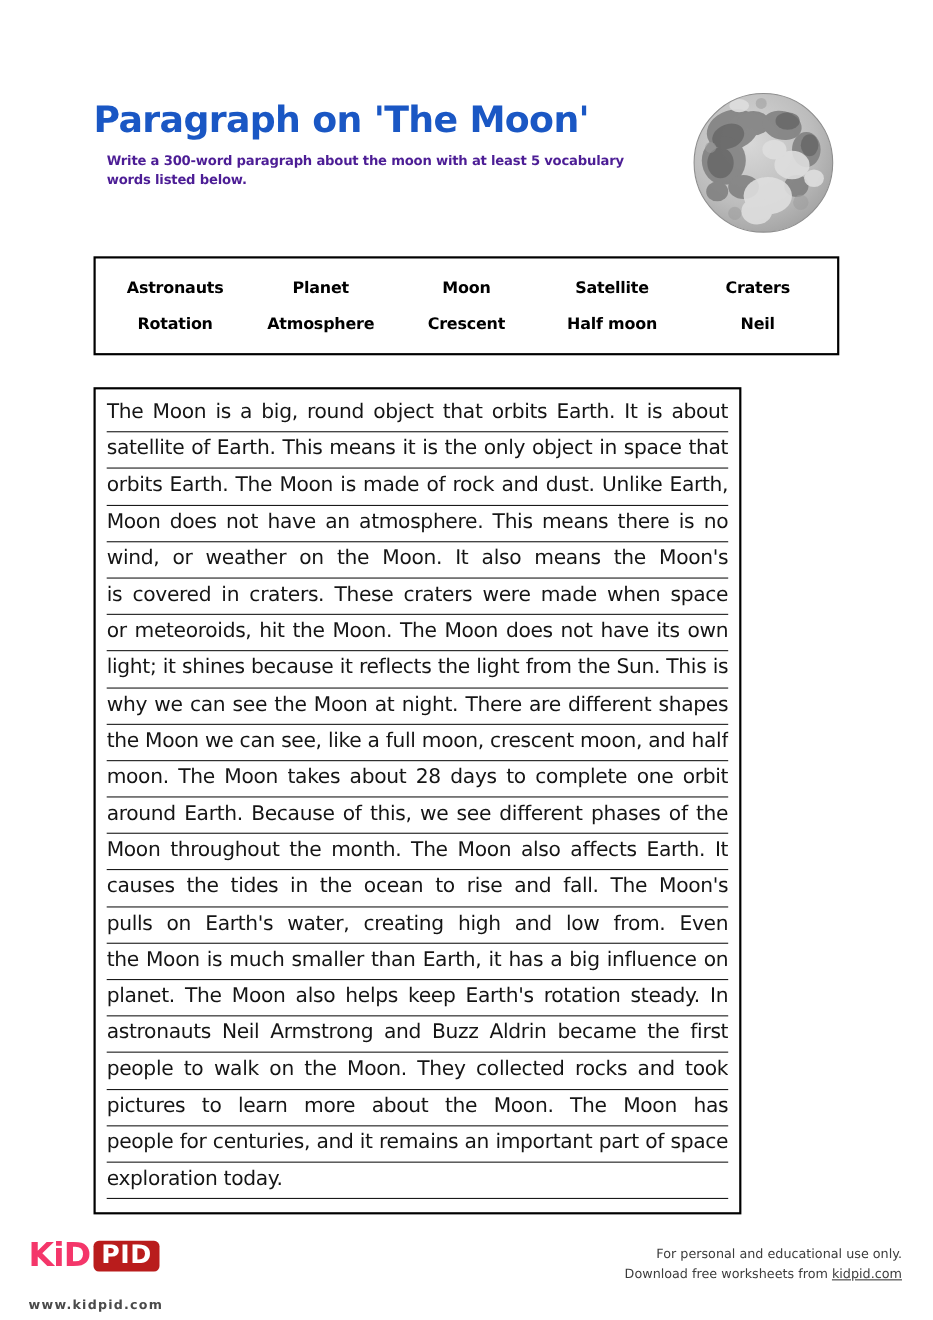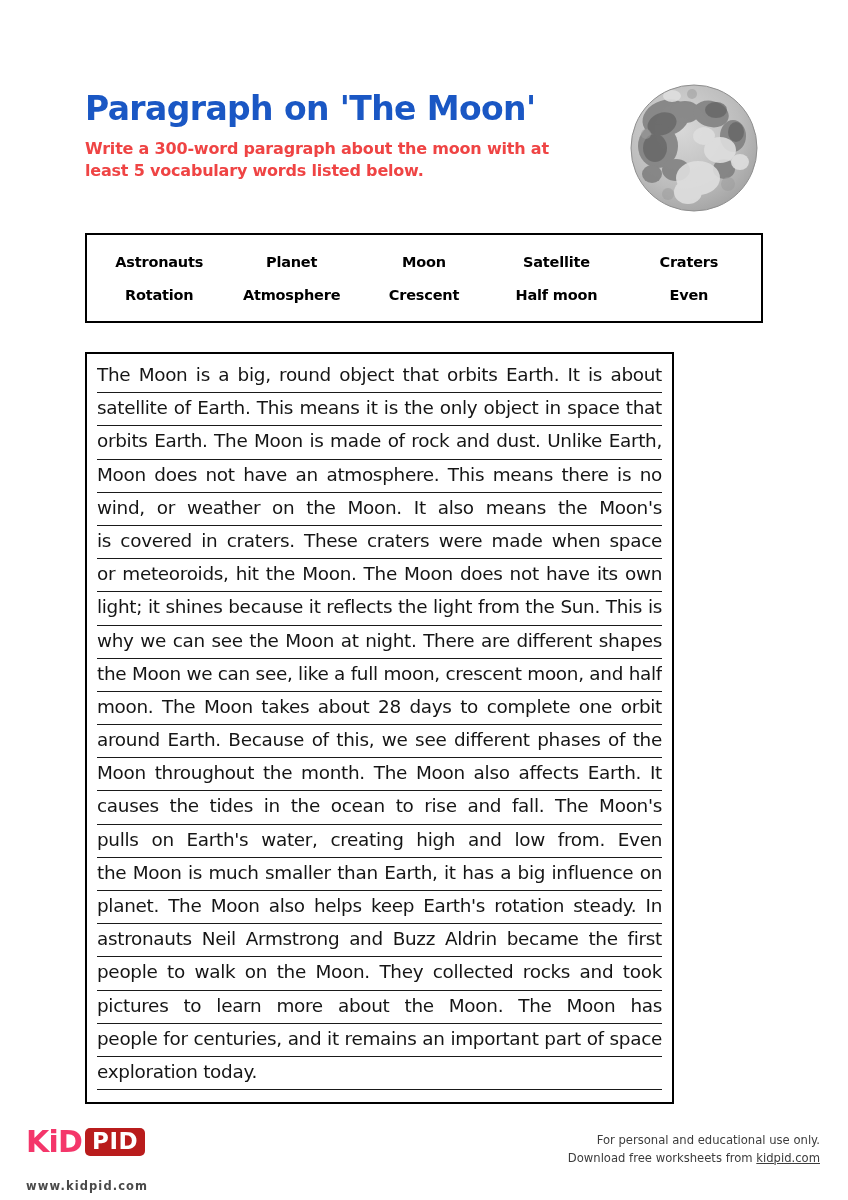--- a/index.html
+++ b/index.html
@@ -33,25 +33,25 @@
     font-size: 33px;
     font-weight: 700;
     color: #1a57c4;
     letter-spacing: -0.6px;
     margin: 0;
     line-height: 1.05;
     white-space: nowrap;
   }
   .subtitle {
     font-family: "DejaVu Sans", sans-serif;
-    font-size: 16px;
-    font-weight: 700;
-    color: #ef4444;
+    font-size: 12px;
+    font-weight: 700;
+    color: #4c1d95;
     line-height: 1.42;
-    margin: 11px 0 0 0;
+    margin: 11px 0 0 12px;
     max-width: 505px;
     letter-spacing: -0.2px;
   }
 
   
   .moon-wrap {
     position: absolute;
     left: 628px;
     top: 74px;
     width: 132px;
@@ -258,21 +258,21 @@
       <div class="vocab-cell">Planet</div>
       <div class="vocab-cell">Moon</div>
       <div class="vocab-cell">Satellite</div>
       <div class="vocab-cell">Craters</div>
     </div>
     <div class="vocab-row">
       <div class="vocab-cell">Rotation</div>
       <div class="vocab-cell">Atmosphere</div>
       <div class="vocab-cell">Crescent</div>
       <div class="vocab-cell">Half moon</div>
-      <div class="vocab-cell">Even</div>
+      <div class="vocab-cell">Neil</div>
     </div>
   </div>
 
   <div class="para-box">
     <div class="para-lines" id="para-lines">
         <span class="para-line"><span class="jt">The Moon is a big, round object that orbits Earth. It is about</span></span>
         <span class="para-line"><span class="jt">satellite of Earth. This means it is the only object in space that</span></span>
         <span class="para-line"><span class="jt">orbits Earth. The Moon is made of rock and dust. Unlike Earth, the</span></span>
         <span class="para-line"><span class="jt">Moon does not have an atmosphere. This means there is no air,</span></span>
         <span class="para-line"><span class="jt">wind, or weather on the Moon. It also means the Moon's surface</span></span>

